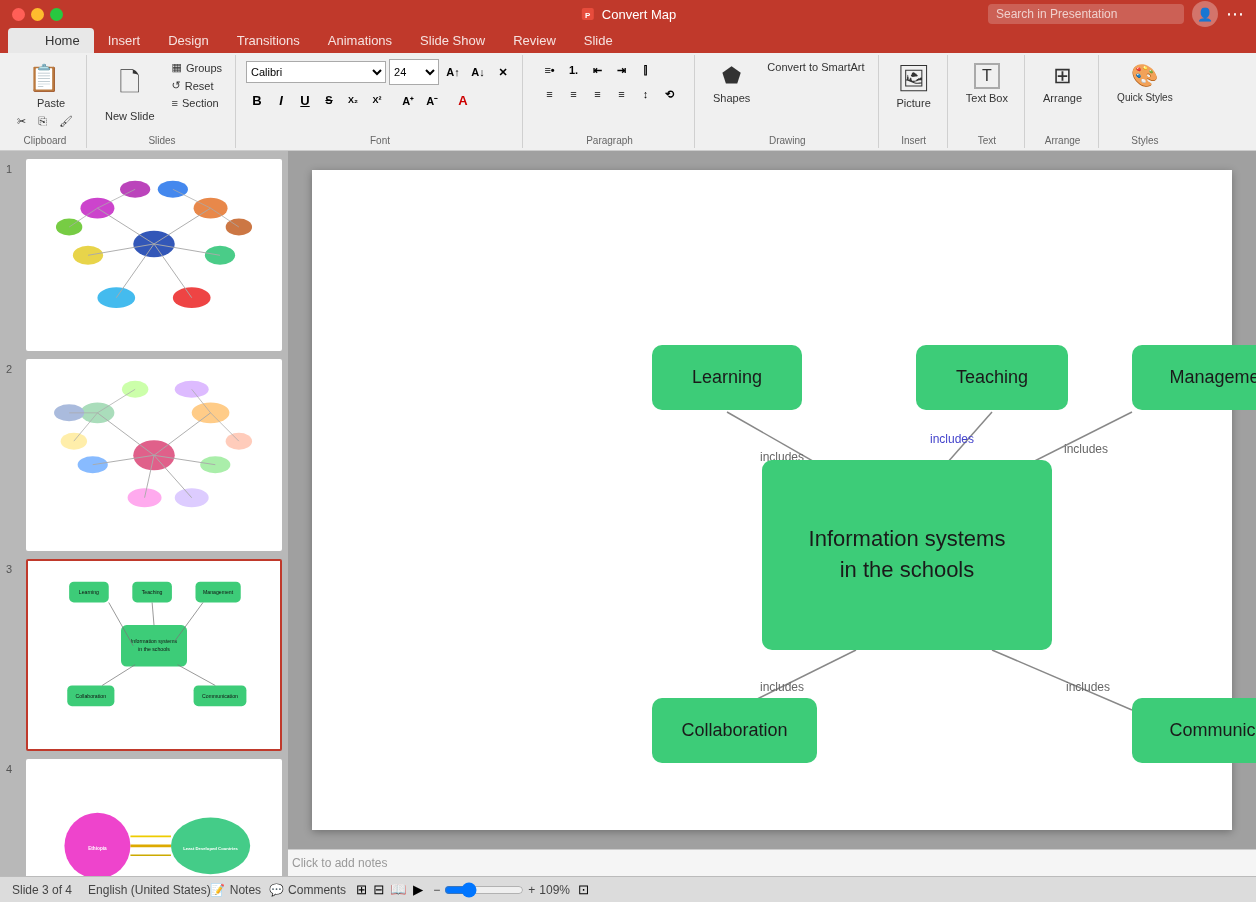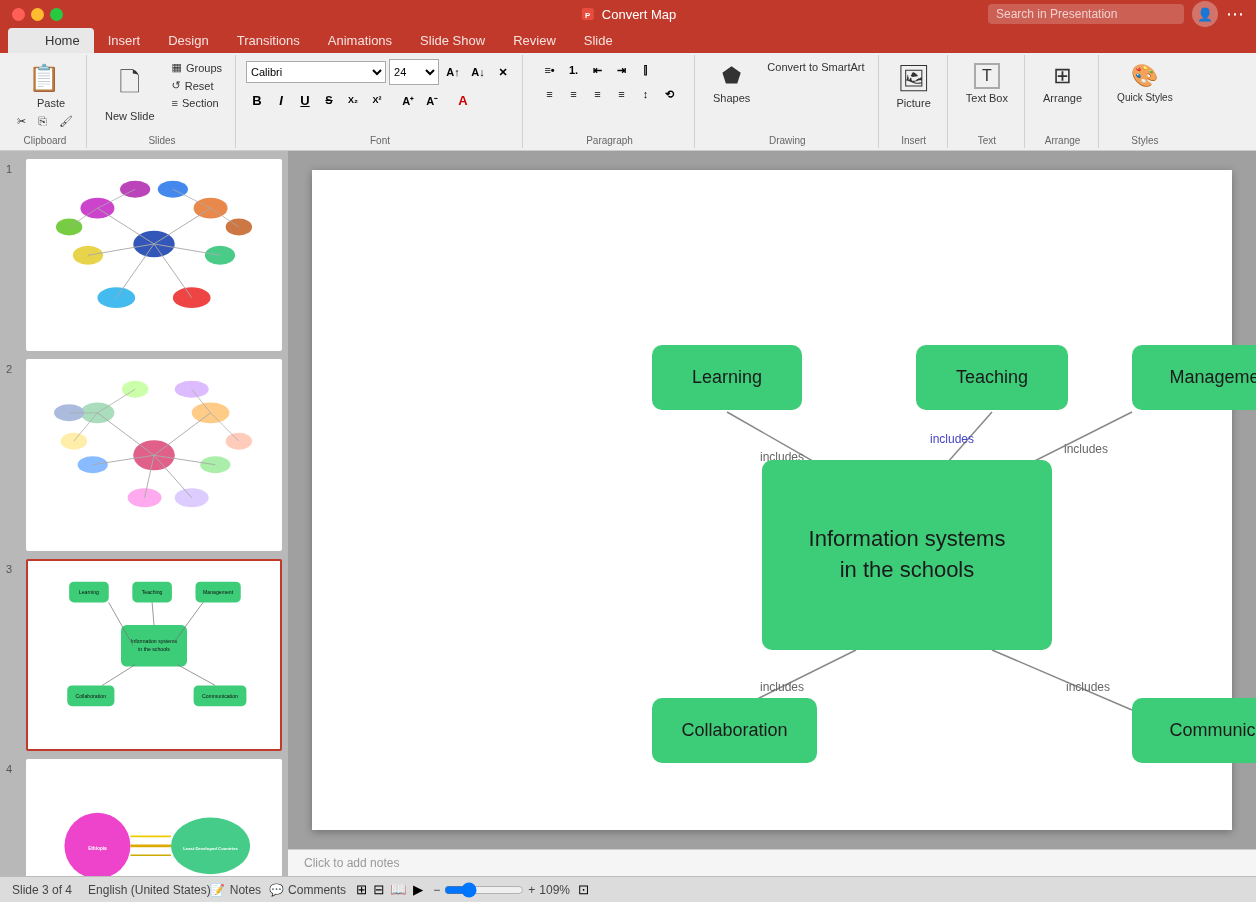--- a/index.html
+++ b/index.html
@@ -177,21 +177,21 @@
     .slide-canvas {
       background: white;
       box-shadow: 0 2px 8px rgba(0,0,0,0.3);
       position: relative;
       width: 920px;
       height: 660px;
     }
     .slide-notes {
       background: #f5f5f5;
       border-top: 1px solid #ccc;
-      padding: 6px 16px;
+      padding: 6px 4px;
       font-size: 12px;
       color: #999;
       flex-shrink: 0;
     }
 
     
     .status-bar {
       height: 26px;
       background: #dcdcdc;
       border-top: 1px solid #bbb;

